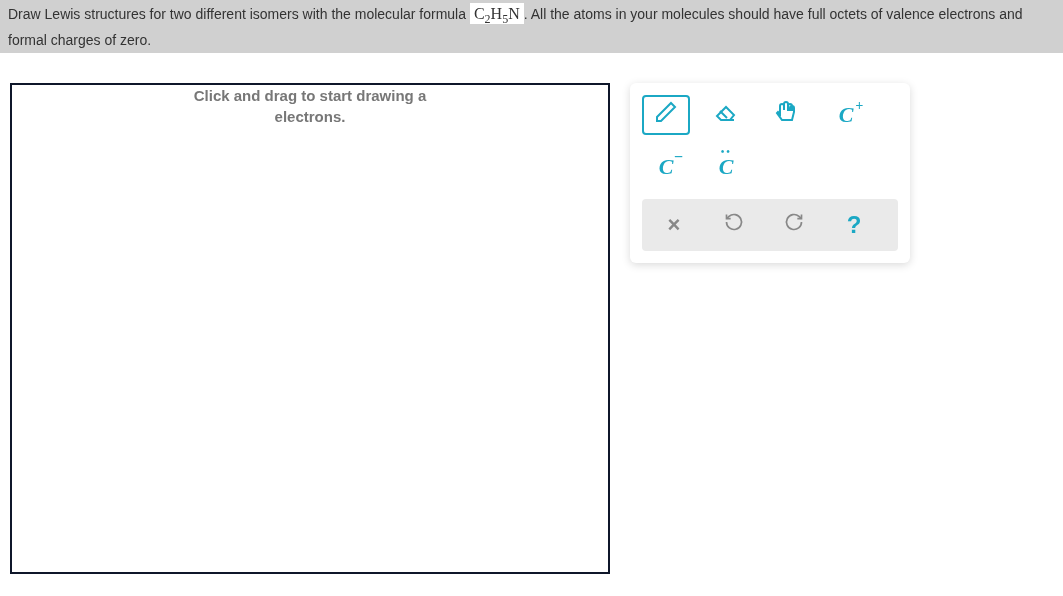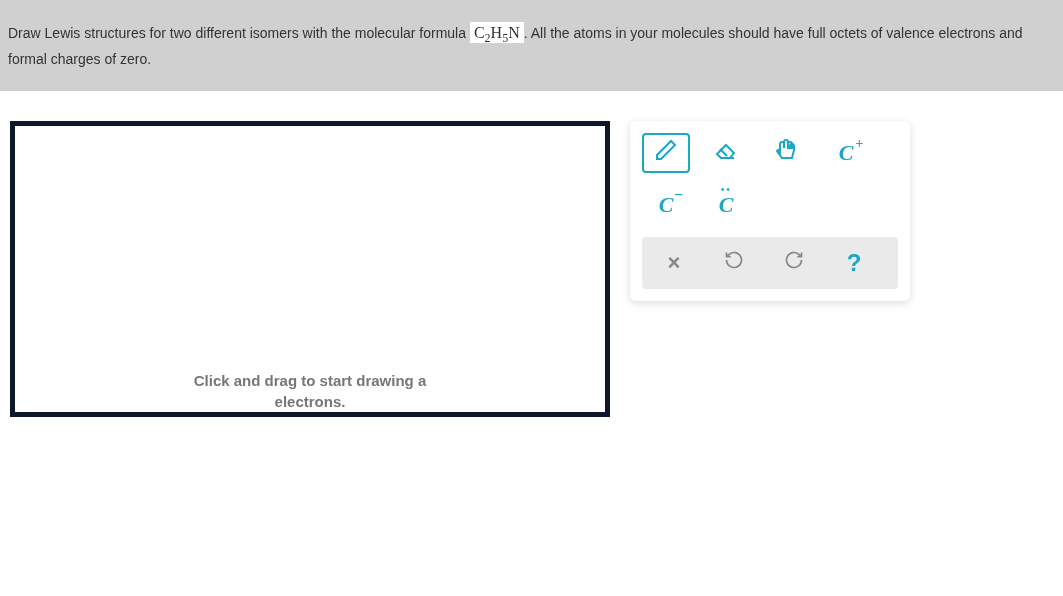--- a/index.html
+++ b/index.html
@@ -1,21 +1,21 @@
 <!DOCTYPE html>
 <html><head>
   <meta charset="utf-8">
   <style>
     * { margin: 0; padding: 0; box-sizing: border-box; }
     body { font-family: Arial, sans-serif; font-size: 14px; color: #333; background: #fff; }
-    .question { background: #d0d0d0; padding: 20px 8px; line-height: 1.6; }
+    .question { background: #d0d0d0; padding: 1px 8px; line-height: 1.6; }
     .formula { background: #fff; padding: 2px 4px; font-family: 'Times New Roman', serif; font-size: 16px; }
     .formula sub { font-size: 12px; vertical-align: sub; }
     .workspace { display: flex; margin-top: 30px; padding: 0 10px; gap: 20px; align-items: flex-start; }
-    .canvas { width: 600px; height: 296px; border: 5px solid #0f172a; display: flex; align-items: flex-end; justify-content: center; }
+    .canvas { width: 600px; height: 491px; border: 2px solid #0f172a; display: flex; align-items: flex-start; justify-content: center; }
     .canvas-placeholder { text-align: center; color: #777; font-weight: bold; font-size: 15px; line-height: 1.4; }
     .toolbar { width: 280px; background: #fff; border-radius: 6px; box-shadow: 0 2px 8px rgba(0,0,0,0.15); padding: 12px; }
     .toolbar-row { display: flex; gap: 12px; margin-bottom: 12px; }
     .toolbar-row:last-child { margin-bottom: 0; }
     .tool-btn { width: 48px; height: 40px; display: flex; align-items: center; justify-content: center; border: none; background: transparent; cursor: pointer; border-radius: 4px; font-size: 18px; }
     .tool-btn.active { border: 2px solid #1ba8c4; }
     .icon-teal { color: #1ba8c4; }
     .icon-gray { color: #888; }
     .charge-label { font-family: 'Times New Roman', serif; font-weight: bold; font-size: 22px; font-style: italic; color: #1ba8c4; position: relative; }
     .charge-plus { font-size: 14px; position: absolute; top: -4px; right: -10px; }

